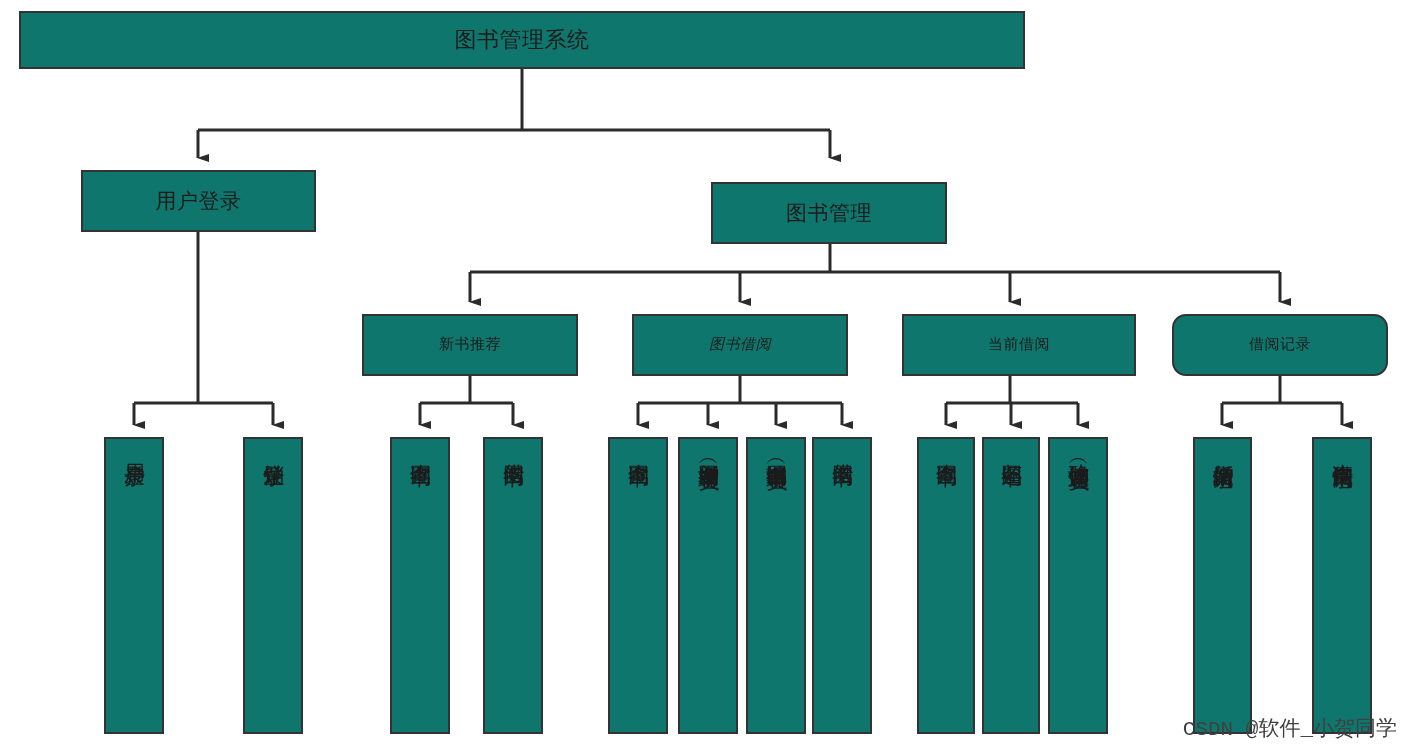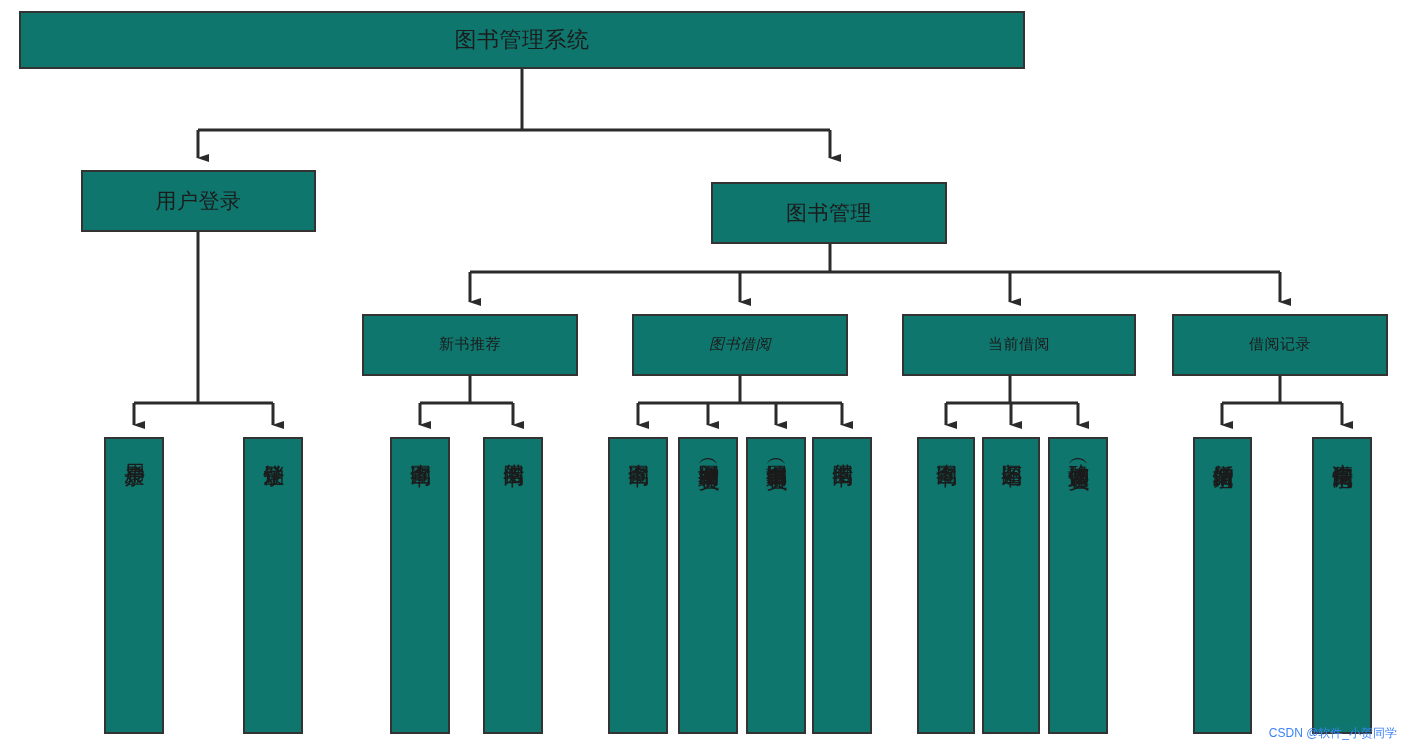--- a/index.html
+++ b/index.html
@@ -55,25 +55,25 @@
     text-orientation: upright;
     font-size: 21px;
     line-height: 1.32;
     letter-spacing: 1px;
     white-space: nowrap;
   }
   .watermark {
     position: absolute;
     right: 8px;
     bottom: 5px;
-    font-size: 12px;
-    color: #3b82f6;
+    font-size: 21px;
+    color: #404040;
     z-index: 3;
     white-space: nowrap;
-    font-family: Liberation Sans, sans-serif;
+    font-family: Liberation Mono, monospace;
   }
 </style>
 </head>
 <body>
 
 <div id="canvas">
 
   <svg id="edges" viewBox="0 0 1405 747">
     <defs>
       <marker id="arw" markerWidth="10" markerHeight="12" refX="4" refY="11" orient="auto" markerUnits="userSpaceOnUse">
@@ -138,21 +138,21 @@
 
   <div class="node level3" style="left:362px; top:314px; width:216px; height:62px;">
     <span class="node-label">新书推荐</span>
   </div>
   <div class="node level3" style="left:632px; top:314px; width:216px; height:62px;font-style:italic;">
     <span class="node-label">图书借阅</span>
   </div>
   <div class="node level3" style="left:902px; top:314px; width:234px; height:62px;">
     <span class="node-label">当前借阅</span>
   </div>
-  <div class="node level3" style="left:1172px; top:314px; width:216px; height:62px;">
+  <div class="node level3" style="left:1172px; top:314px; width:216px; height:62px;border-radius:14px;">
     <span class="node-label">借阅记录</span>
   </div>
 
   <div class="node leaf" style="left:104px; top:437px; width:60px; height:297px;">
     <span class="node-label">用户登录</span>
   </div>
   <div class="node leaf" style="left:243px; top:437px; width:60px; height:297px;">
     <span class="node-label">注销登录</span>
   </div>
 

